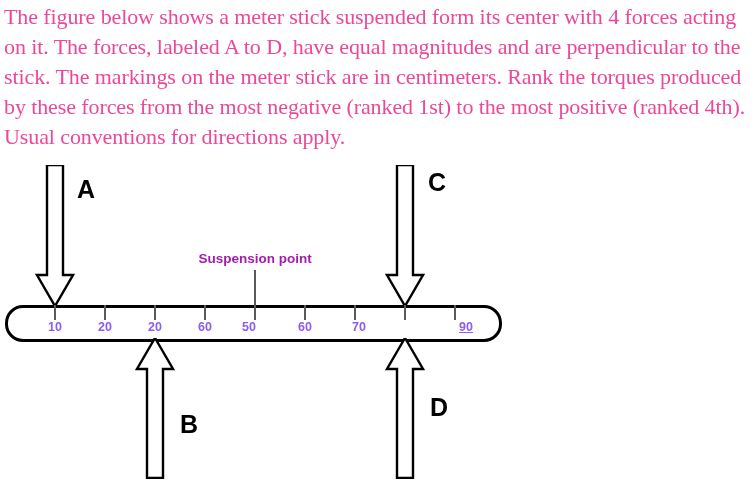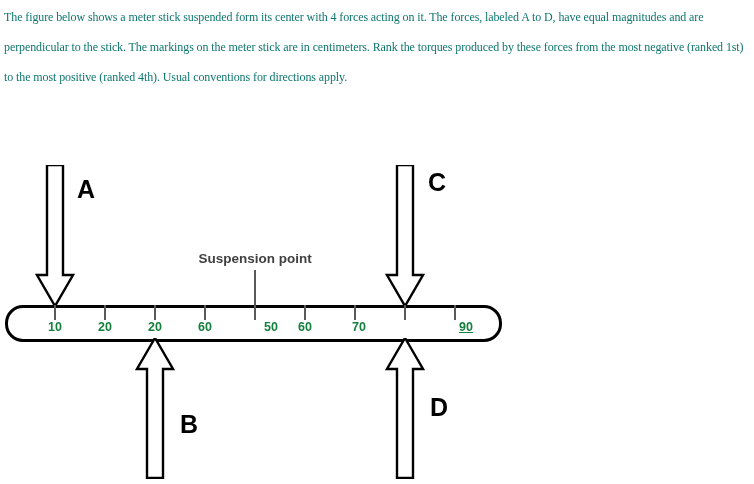--- a/index.html
+++ b/index.html
@@ -16,23 +16,23 @@
     color: #231f20;
   }
 
   
   #problem-text {
     position: absolute;
     left: 4px;
     top: 2px;
     width: 748px;
     font-family: "Liberation Serif", serif;
-    font-size: 12px;
+    font-size: 22px;
     line-height: 30px;
-    color: #0f766e;
+    color: #ec4899;
     letter-spacing: -0.1px;
   }
 
   
   #figure {
     position: absolute;
     left: 0;
     top: 150px;
     width: 754px;
     height: 334px;
@@ -58,38 +58,38 @@
     top: 155px;
     height: 15px;
   }
 
   .tick-label {
     position: absolute;
     top: 169px;
     font-family: "Liberation Sans", sans-serif;
     font-size: 12.5px;
     font-weight: bold;
-    color: #15803d;
+    color: #8b5cf6;
     text-align: center;
     width: 30px;
     margin-left: -15px;
     line-height: 16px;
   }
 
   
   #suspension-label {
     position: absolute;
     top: 101px;
     left: 255px;
     transform: translateX(-50%);
     white-space: nowrap;
     font-family: "Liberation Sans", sans-serif;
     font-size: 13.5px;
     font-weight: bold;
-    color: #404040;
+    color: #a21caf;
   }
   #suspension-line {
     position: absolute;
     left: 254px;
     top: 120px;
     width: 2px;
     height: 38px;
     background: #58595b;
   }
 
@@ -141,21 +141,21 @@
   <div class="tick-mark" style="left:254px;"></div>
   <div class="tick-mark" style="left:304px;"></div>
   <div class="tick-mark" style="left:354px;"></div>
   <div class="tick-mark" style="left:404px;"></div>
   <div class="tick-mark" style="left:454px;"></div>
 
   <div class="tick-label" style="left:55px;">10</div>
   <div class="tick-label" style="left:105px;">20</div>
   <div class="tick-label" style="left:155px;">20</div>
   <div class="tick-label" style="left:205px;">60</div>
-  <div class="tick-label" style="left:271px;">50</div>
+  <div class="tick-label" style="left:249px;">50</div>
   <div class="tick-label" style="left:305px;">60</div>
   <div class="tick-label" style="left:359px;">70</div>
   <div class="tick-label" style="left:405px;margin-top:36px;">80</div>
   <div class="tick-label" style="left:466px;text-decoration:underline;">90</div>
 
   <div class="arrow" style="left:135px; top:188px;">
     <svg width="40" height="141" viewBox="0 0 40 141">
       <polygon points="20,0 38,31 28,31 28,140 12,140 12,31 2,31" fill="#ffffff" stroke="#000000" stroke-width="2.4" stroke-linejoin="miter"></polygon>
     </svg>
   </div>

